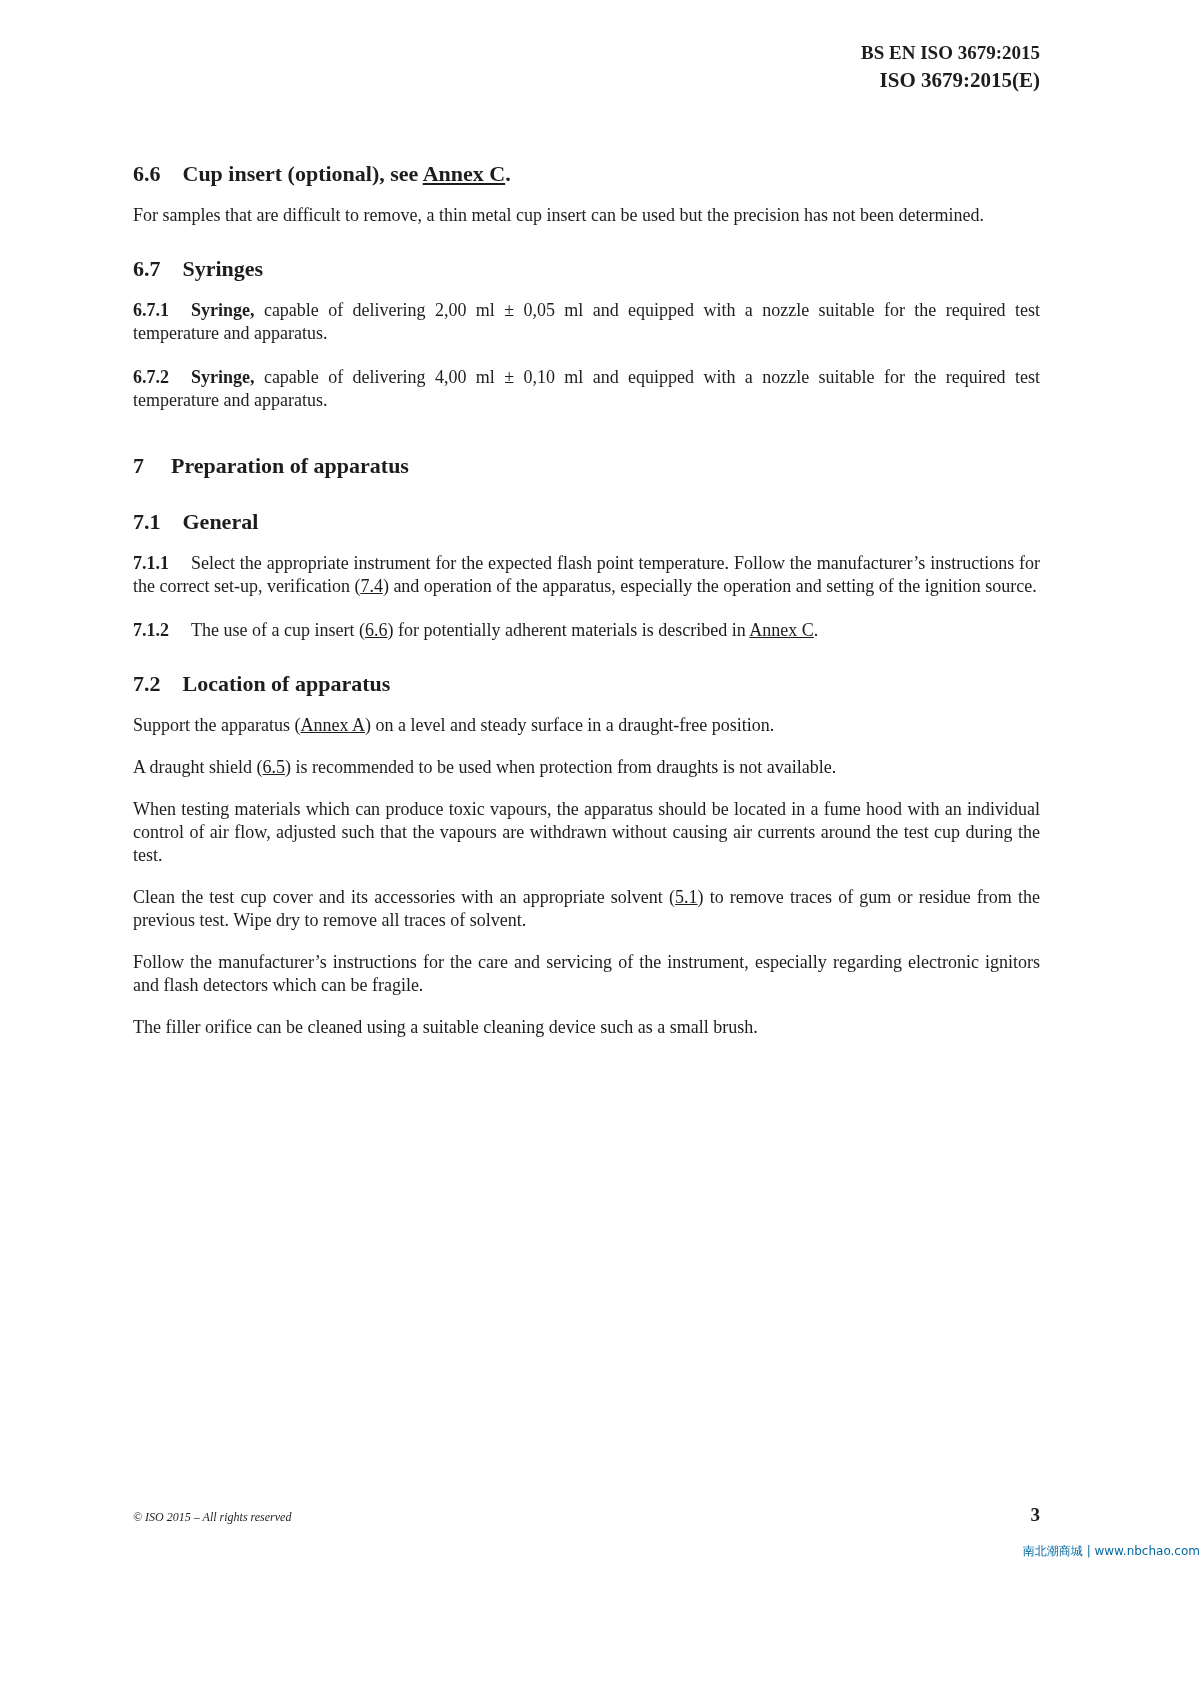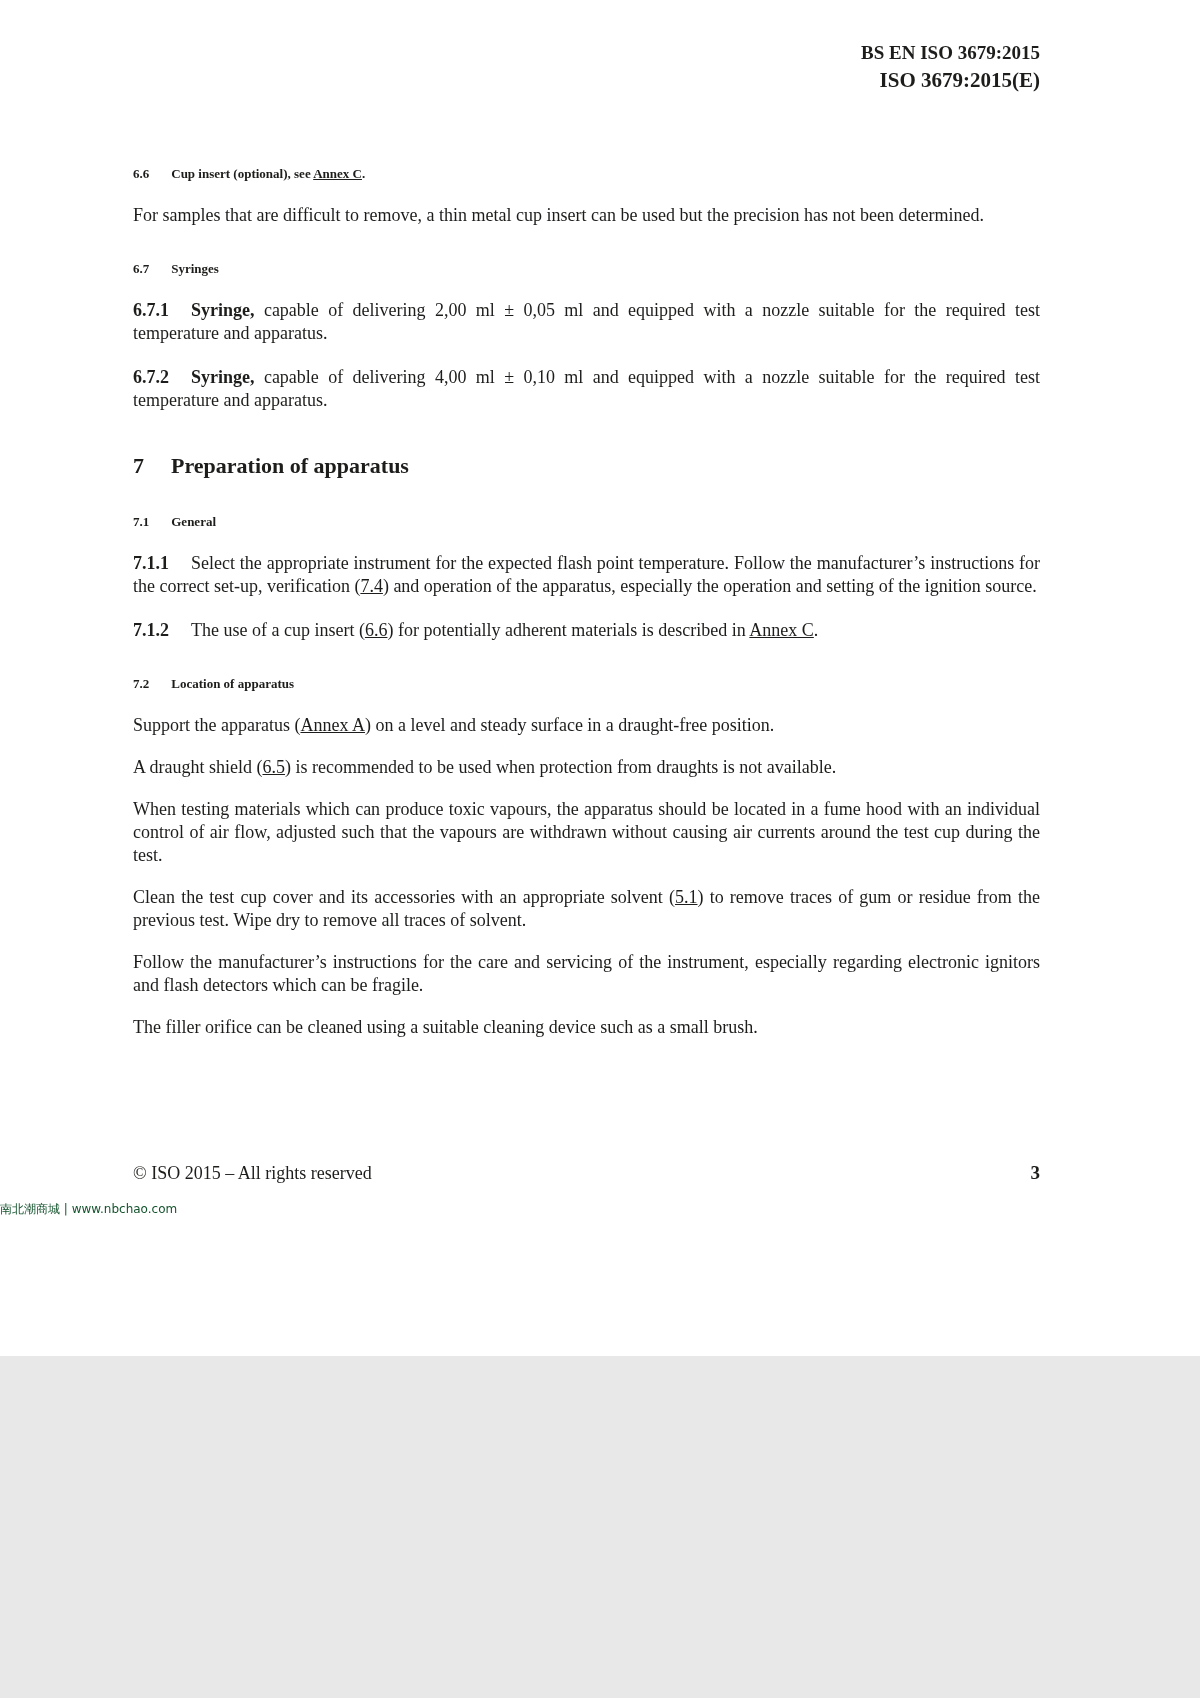--- a/index.html
+++ b/index.html
@@ -2,21 +2,21 @@
 <html><head>
 <meta charset="utf-8">
 <style>
   * { margin: 0; padding: 0; box-sizing: border-box; }
   html, body { background: #e8e8e8; }
   body { font-family: "Liberation Serif", "DejaVu Serif", serif; }
 
   .page {
     position: relative;
     width: 1200px;
-    height: 1356px;
+    height: 1698px;
     margin: 0 auto;
     background: #ffffff;
     color: #1d1d1b;
     overflow: hidden;
   }
 
   
   .doc-header {
     padding: 40px 160px 0 133px;
     text-align: right;
@@ -37,21 +37,21 @@
     padding: 38px 160px 0 133px;
   }
   .doc-body p {
     font-size: 18px;
     line-height: 23px;
     text-align: justify;
     margin: 0 0 19px 0;
   }
   .doc-body p.num { margin-top: 9px; margin-bottom: 21px; }
   .doc-body h3 {
-    font-size: 13px;
+    font-size: 22px;
     font-weight: bold;
     margin: 30px 0 18px 0;
     line-height: 24px;
   }
   .doc-body h2 {
     font-size: 22px;
     font-weight: bold;
     margin: 40px 0 26px 0;
     line-height: 28px;
   }
@@ -67,36 +67,37 @@
   .doc-footer {
     position: absolute;
     left: 133px;
     right: 160px;
     bottom: 172px;
     display: flex;
     justify-content: space-between;
     align-items: baseline;
   }
   .doc-footer .copyright {
-    font-size: 18px;
+    font-size: 12px;
+    font-style: italic;
   }
   .doc-footer .pageno {
     font-size: 19px;
     font-weight: bold;
   }
 
   
   .watermark {
     position: absolute;
     left: 0;
     right: 0;
     bottom: 138px;
-    text-align: left;
+    text-align: right;
     font-size: 12px;
-    color: #14532d;
+    color: #0369a1;
     font-family: "DejaVu Sans", "Liberation Sans", sans-serif;
   }
 </style>
 </head>
 <body>
 
 <div class="page">
 
   <header class="doc-header">
     <div class="hl1">BS EN ISO 3679:2015</div>

